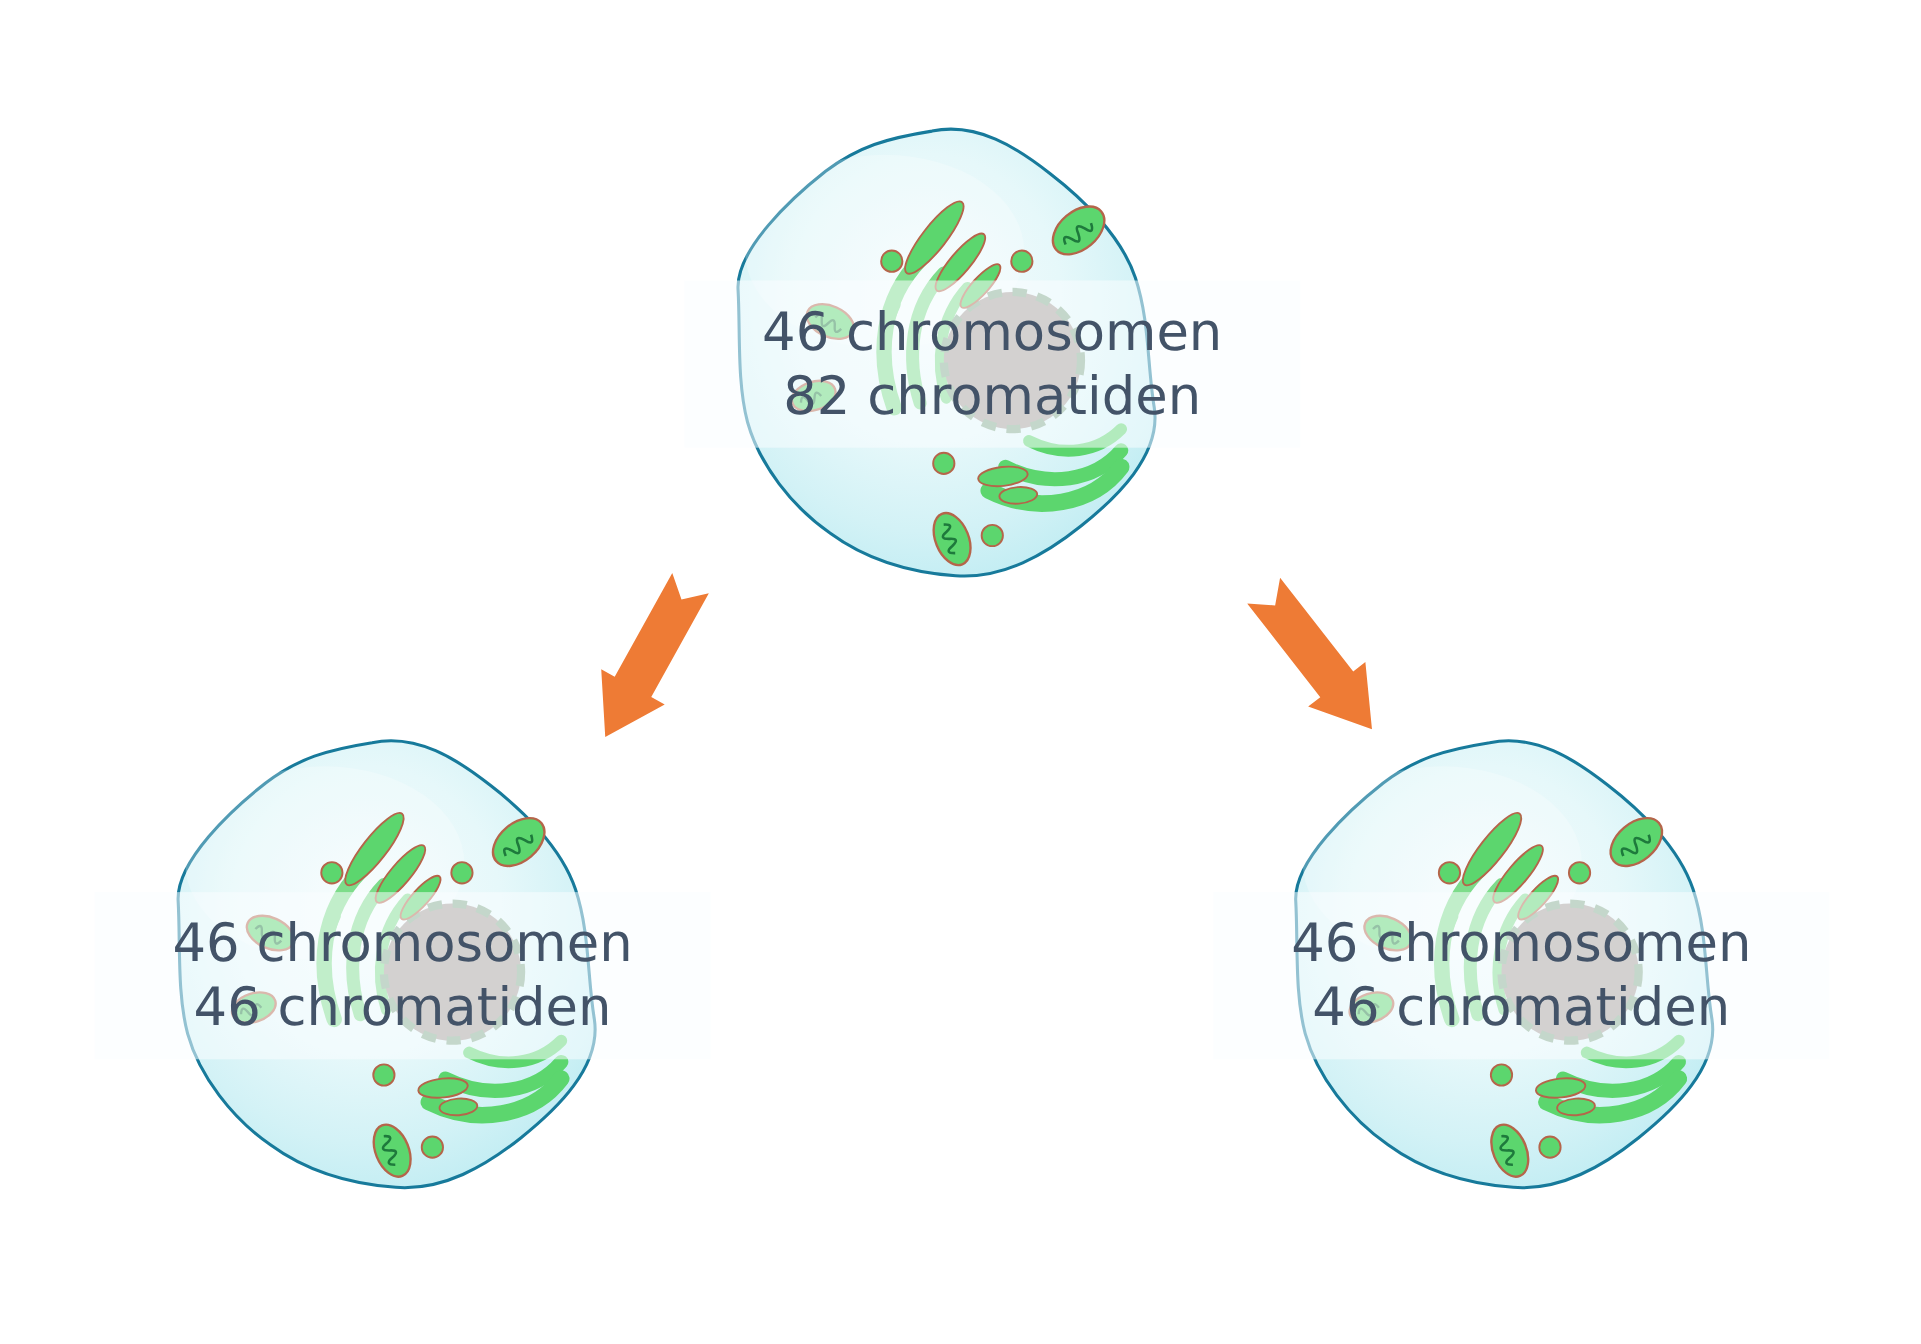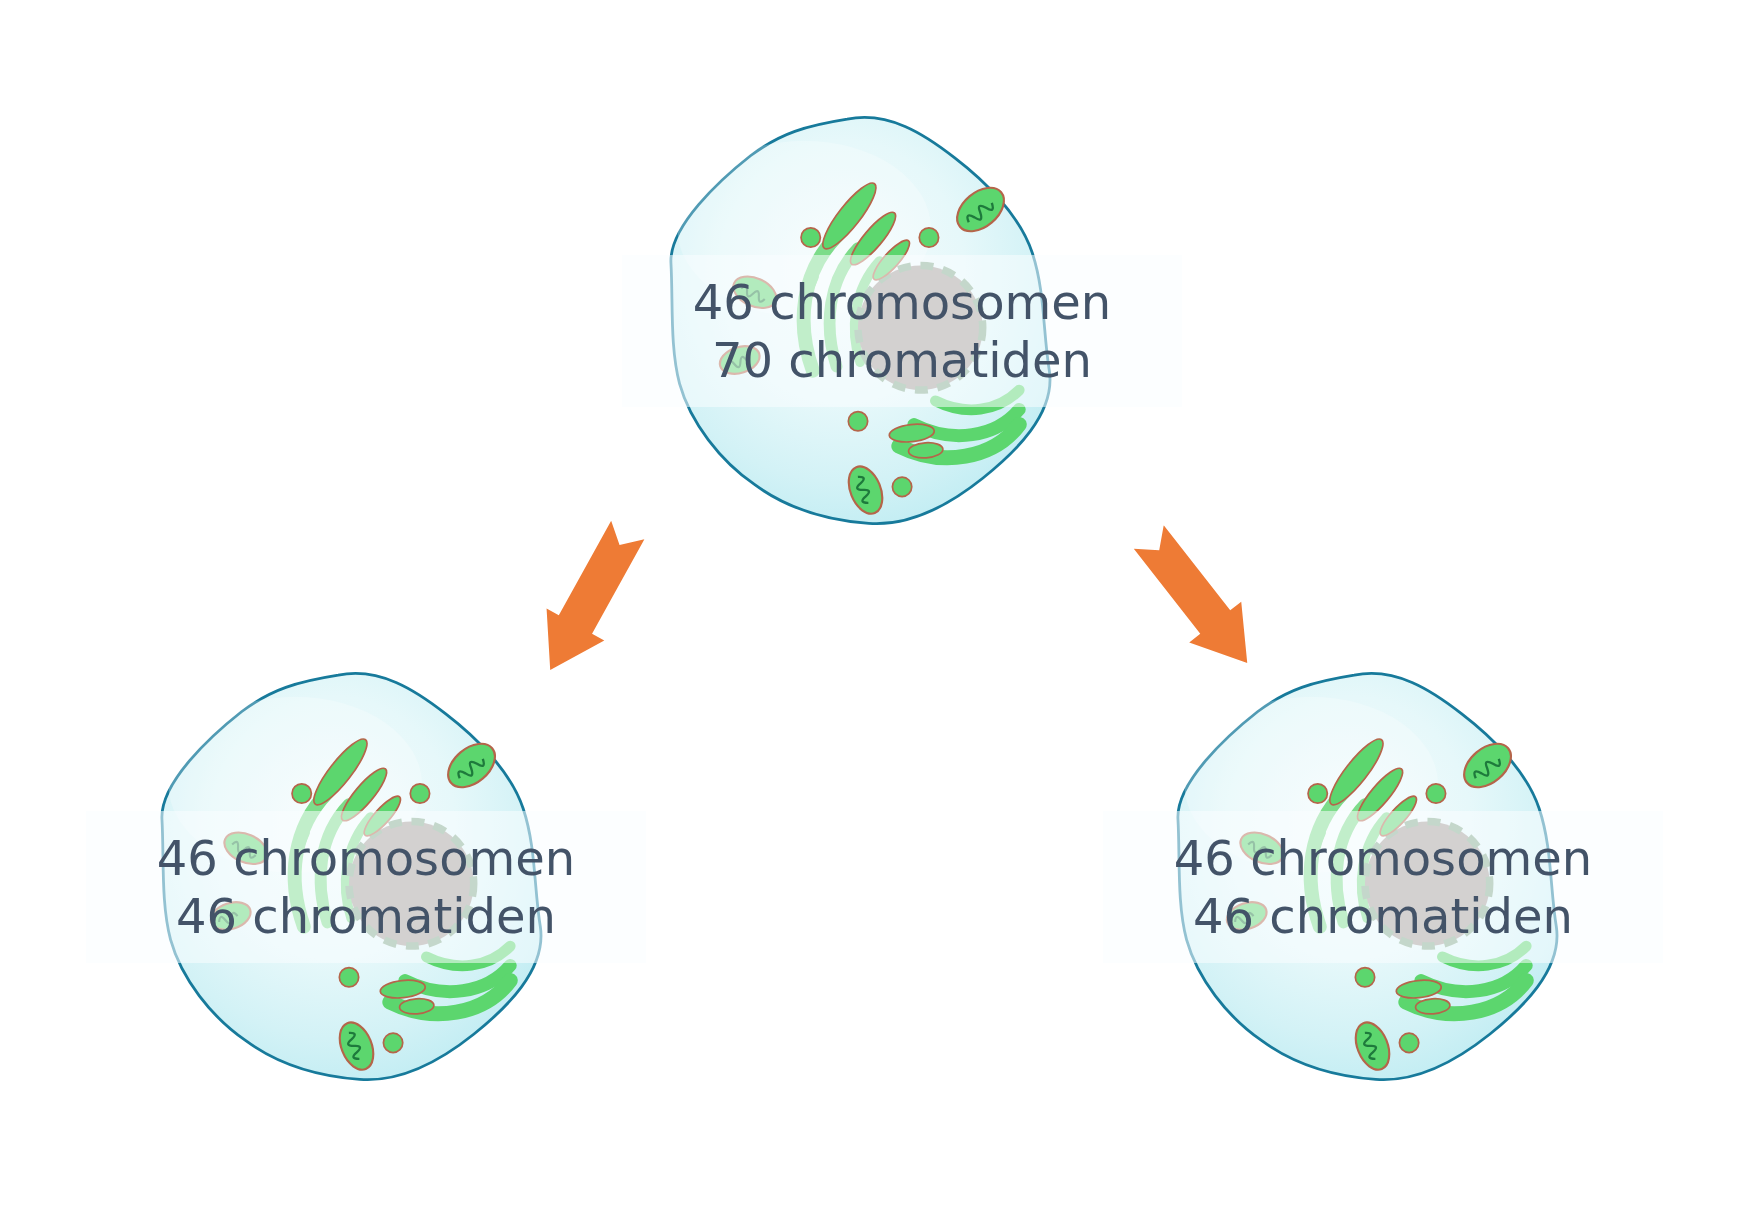--- a/index.html
+++ b/index.html
@@ -117,21 +117,21 @@
     <use href="#arrow-art"></use>
   </svg>
 
   <div class="cell-group" style="left:622px;top:117px;">
     <svg class="cell" style="left:21px;" viewBox="0 0 400 400">
       <use href="#cell-art"></use>
     </svg>
     <div class="label-band"></div>
     <div class="labels">
       <div>46 chromosomen</div>
-      <div>70 chromatiden</div>
+      <div>82 chromatiden</div>
     </div>
   </div>
 
   <div class="cell-group" style="left:86px;top:673px;">
     <svg class="cell" style="left:48px;" viewBox="0 0 400 400">
       <use href="#cell-art"></use>
     </svg>
     <div class="label-band"></div>
     <div class="labels">
       <div>46 chromosomen</div>

